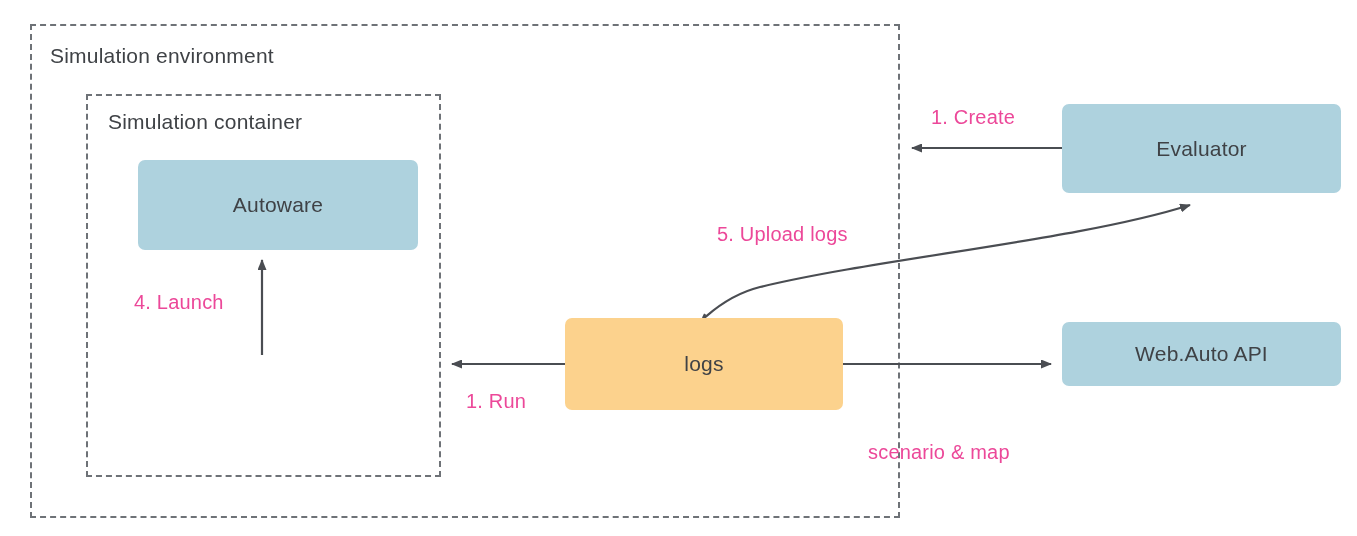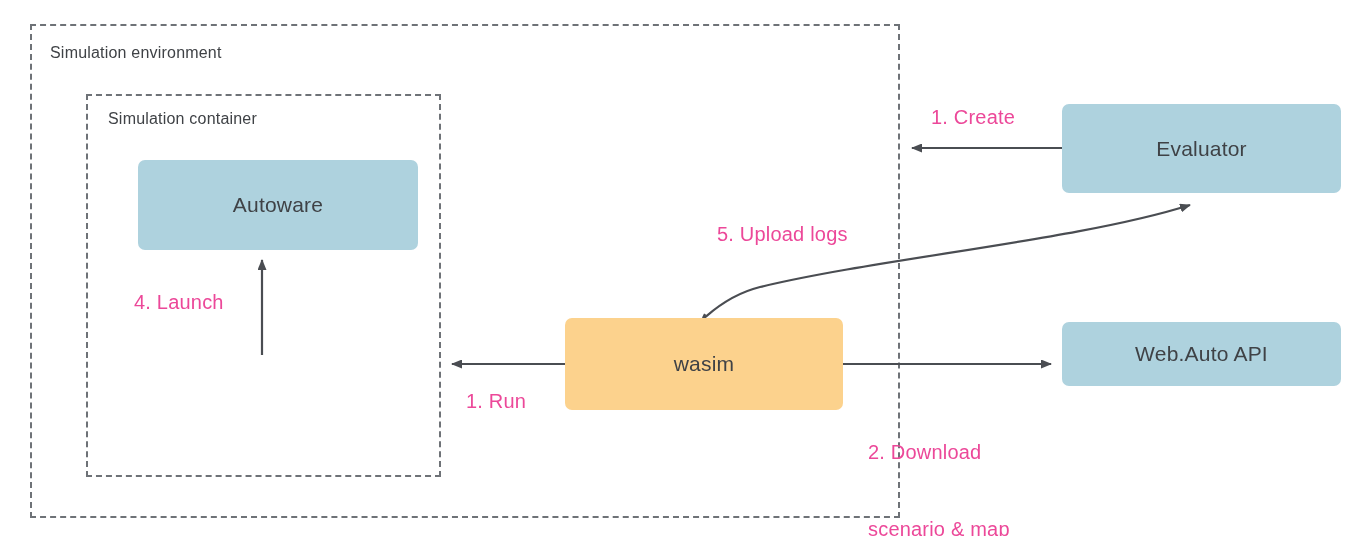--- a/index.html
+++ b/index.html
@@ -27,21 +27,21 @@
   }
   .group-box {
     position: absolute;
     border: 2px dashed #6e7277;
     box-sizing: border-box;
     background: transparent;
   }
   .group-label {
     position: absolute;
     color: #3f4246;
-    font-size: 16px;
+    font-size: 21px;
     white-space: nowrap;
     letter-spacing: 0.2px;
   }
   .node {
     position: absolute;
     box-sizing: border-box;
     border-radius: 7px;
     display: flex;
     align-items: center;
     justify-content: center;
@@ -99,35 +99,34 @@
       <path d="M705,314 C 697,330 716,298 760,287 C 880,258 1080,240 1190,205" fill="none" stroke="#4a4d52" stroke-width="2.2" marker-end="url(#arrowhead)"></path>
     </g>
   </svg>
 
   <div class="node node-blue" style="left:138px; top:160px; width:280px; height:90px;">
     <span>Autoware</span>
   </div>
 
 
   <div class="node node-orange" style="left:565px; top:318px; width:278px; height:92px;">
-    <span>wasim</span>
+    <span>logs</span>
   </div>
 
   <div class="node node-blue" style="left:1062px; top:104px; width:279px; height:89px;">
     <span>Evaluator</span>
   </div>
 
   <div class="node node-blue" style="left:1062px; top:322px; width:279px; height:64px;">
     <span>Web.Auto API</span>
   </div>
 
   <div class="edge-label" style="left:931px; top:105px;">1. Create</div>
 
   <div class="edge-label" style="left:868px; top:389px;">
-    <div>2. Download</div>
     <div>scenario &amp; map</div>
   </div>
 
   <div class="edge-label" style="left:466px; top:389px;">1. Run</div>
 
   <div class="edge-label" style="left:134px; top:290px;">4. Launch</div>
 
   <div class="edge-label" style="left:717px; top:222px;">5. Upload logs</div>
 
 </div>

